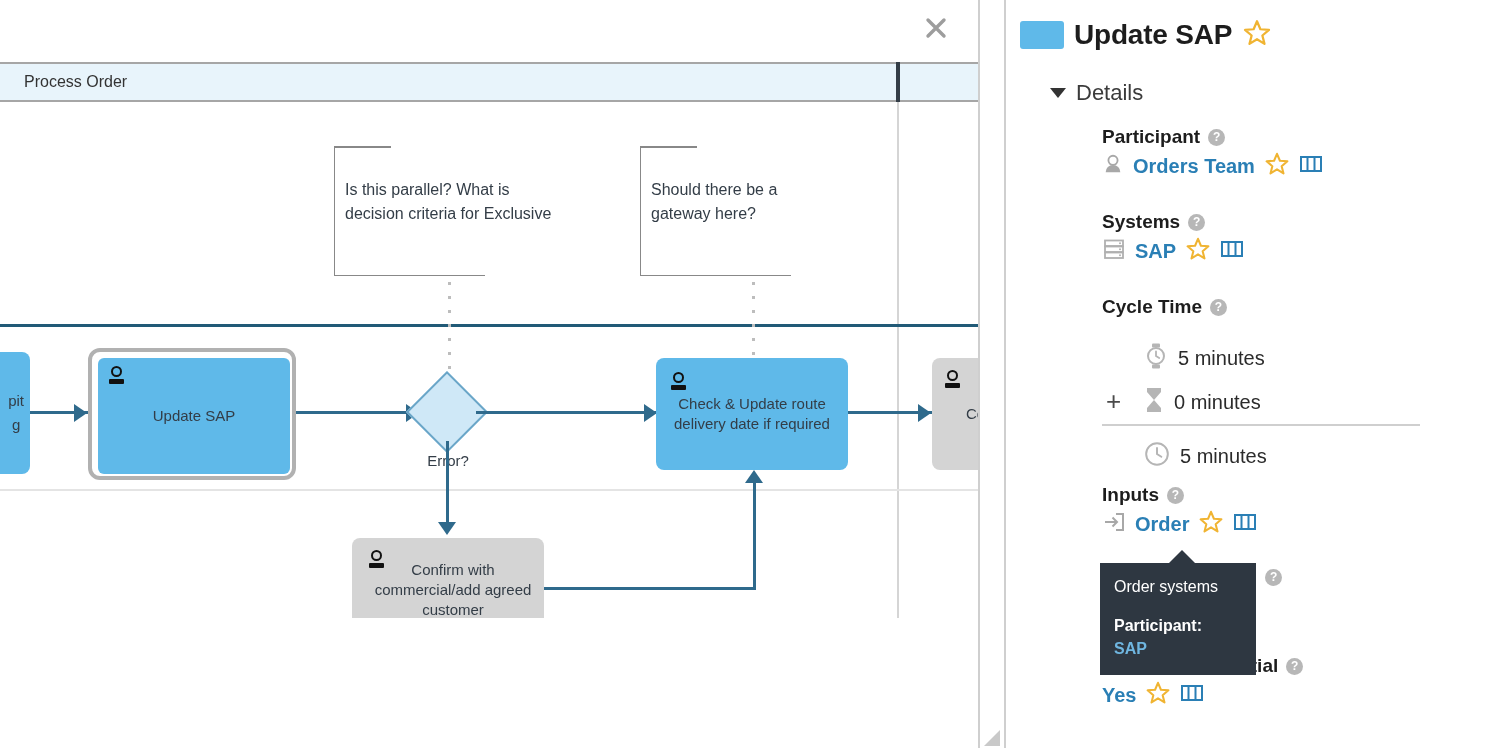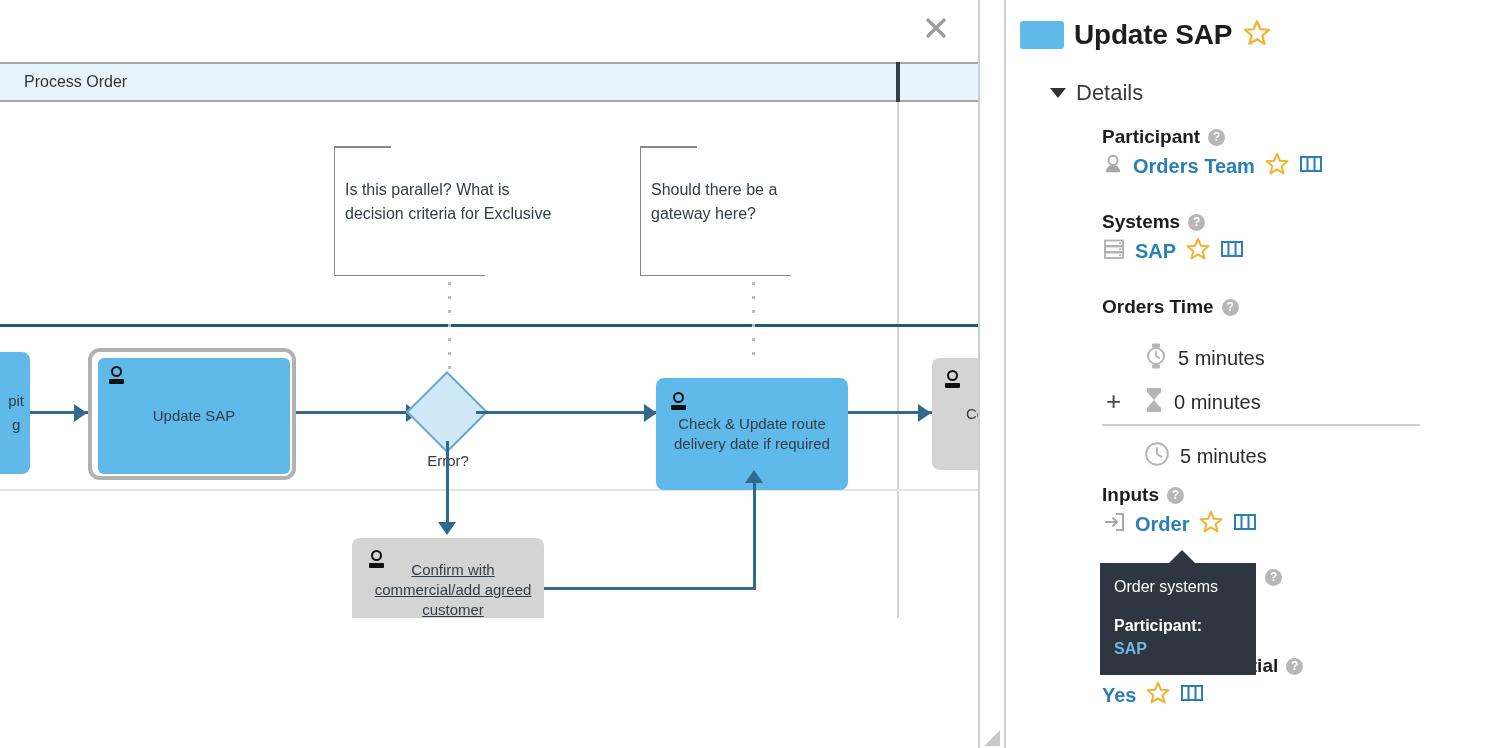--- a/index.html
+++ b/index.html
@@ -100,27 +100,27 @@
   
   #task-update-sap-wrap {
     position: absolute; left: 88px; top: 348px; width: 208px; height: 132px;
     border: 4px solid #b1b1b1; border-radius: 12px; background: #ffffff; padding: 4px;
   }
   #task-update-sap {
     position: absolute; left: 6px; top: 6px; width: 192px; height: 116px;
     border-radius: 6px;
   }
   #task-check-update {
-    left: 656px; top: 378px; width: 192px; height: 112px;
+    left: 656px; top: 358px; width: 192px; height: 112px;
   }
   #task-confirm {
     left: 352px; top: 538px; width: 192px; height: 104px;
     justify-content: flex-start; text-align: center;
   }
-  #task-confirm .tlabel { width: 100%; padding-left: 10px; text-decoration: underline; }
+  #task-confirm .tlabel { width: 100%; padding-left: 10px; }
   #task-partial-right {
     left: 932px; top: 358px; width: 120px; height: 112px;
     background: #d4d4d4; justify-content: flex-start; padding-left: 34px;
     font-size: 15px;
   }
 
   
   #gateway {
     position: absolute; left: 418px; top: 383px; width: 58px; height: 58px;
     background: #cfe8f7; border: 2px solid #6aa6c8;
@@ -446,21 +446,21 @@
           <svg width="24" height="20" viewBox="0 0 24 20">
             <rect x="2" y="3" width="20" height="14" fill="none" stroke="#2a7fb5" stroke-width="2"></rect>
             <path d="M8.5 3 V17 M15.5 3 V17" stroke="#2a7fb5" stroke-width="2"></path>
           </svg>
         </span>
       </div>
     </div>
 
     <div class="field" style="top:296px;">
       <div class="field-label">
-        <span>Orders Time</span>
+        <span>Cycle Time</span>
         <span class="help-ico">?</span>
       </div>
     </div>
 
     <div id="ct-rows">
       <div class="ct-row">
         <span class="ico">
           <svg width="24" height="26" viewBox="0 0 24 26">
             <rect x="8" y="0.5" width="8" height="4" rx="1" fill="#b5b5b5"></rect>
             <rect x="8" y="21.5" width="8" height="4" rx="1" fill="#b5b5b5"></rect>

